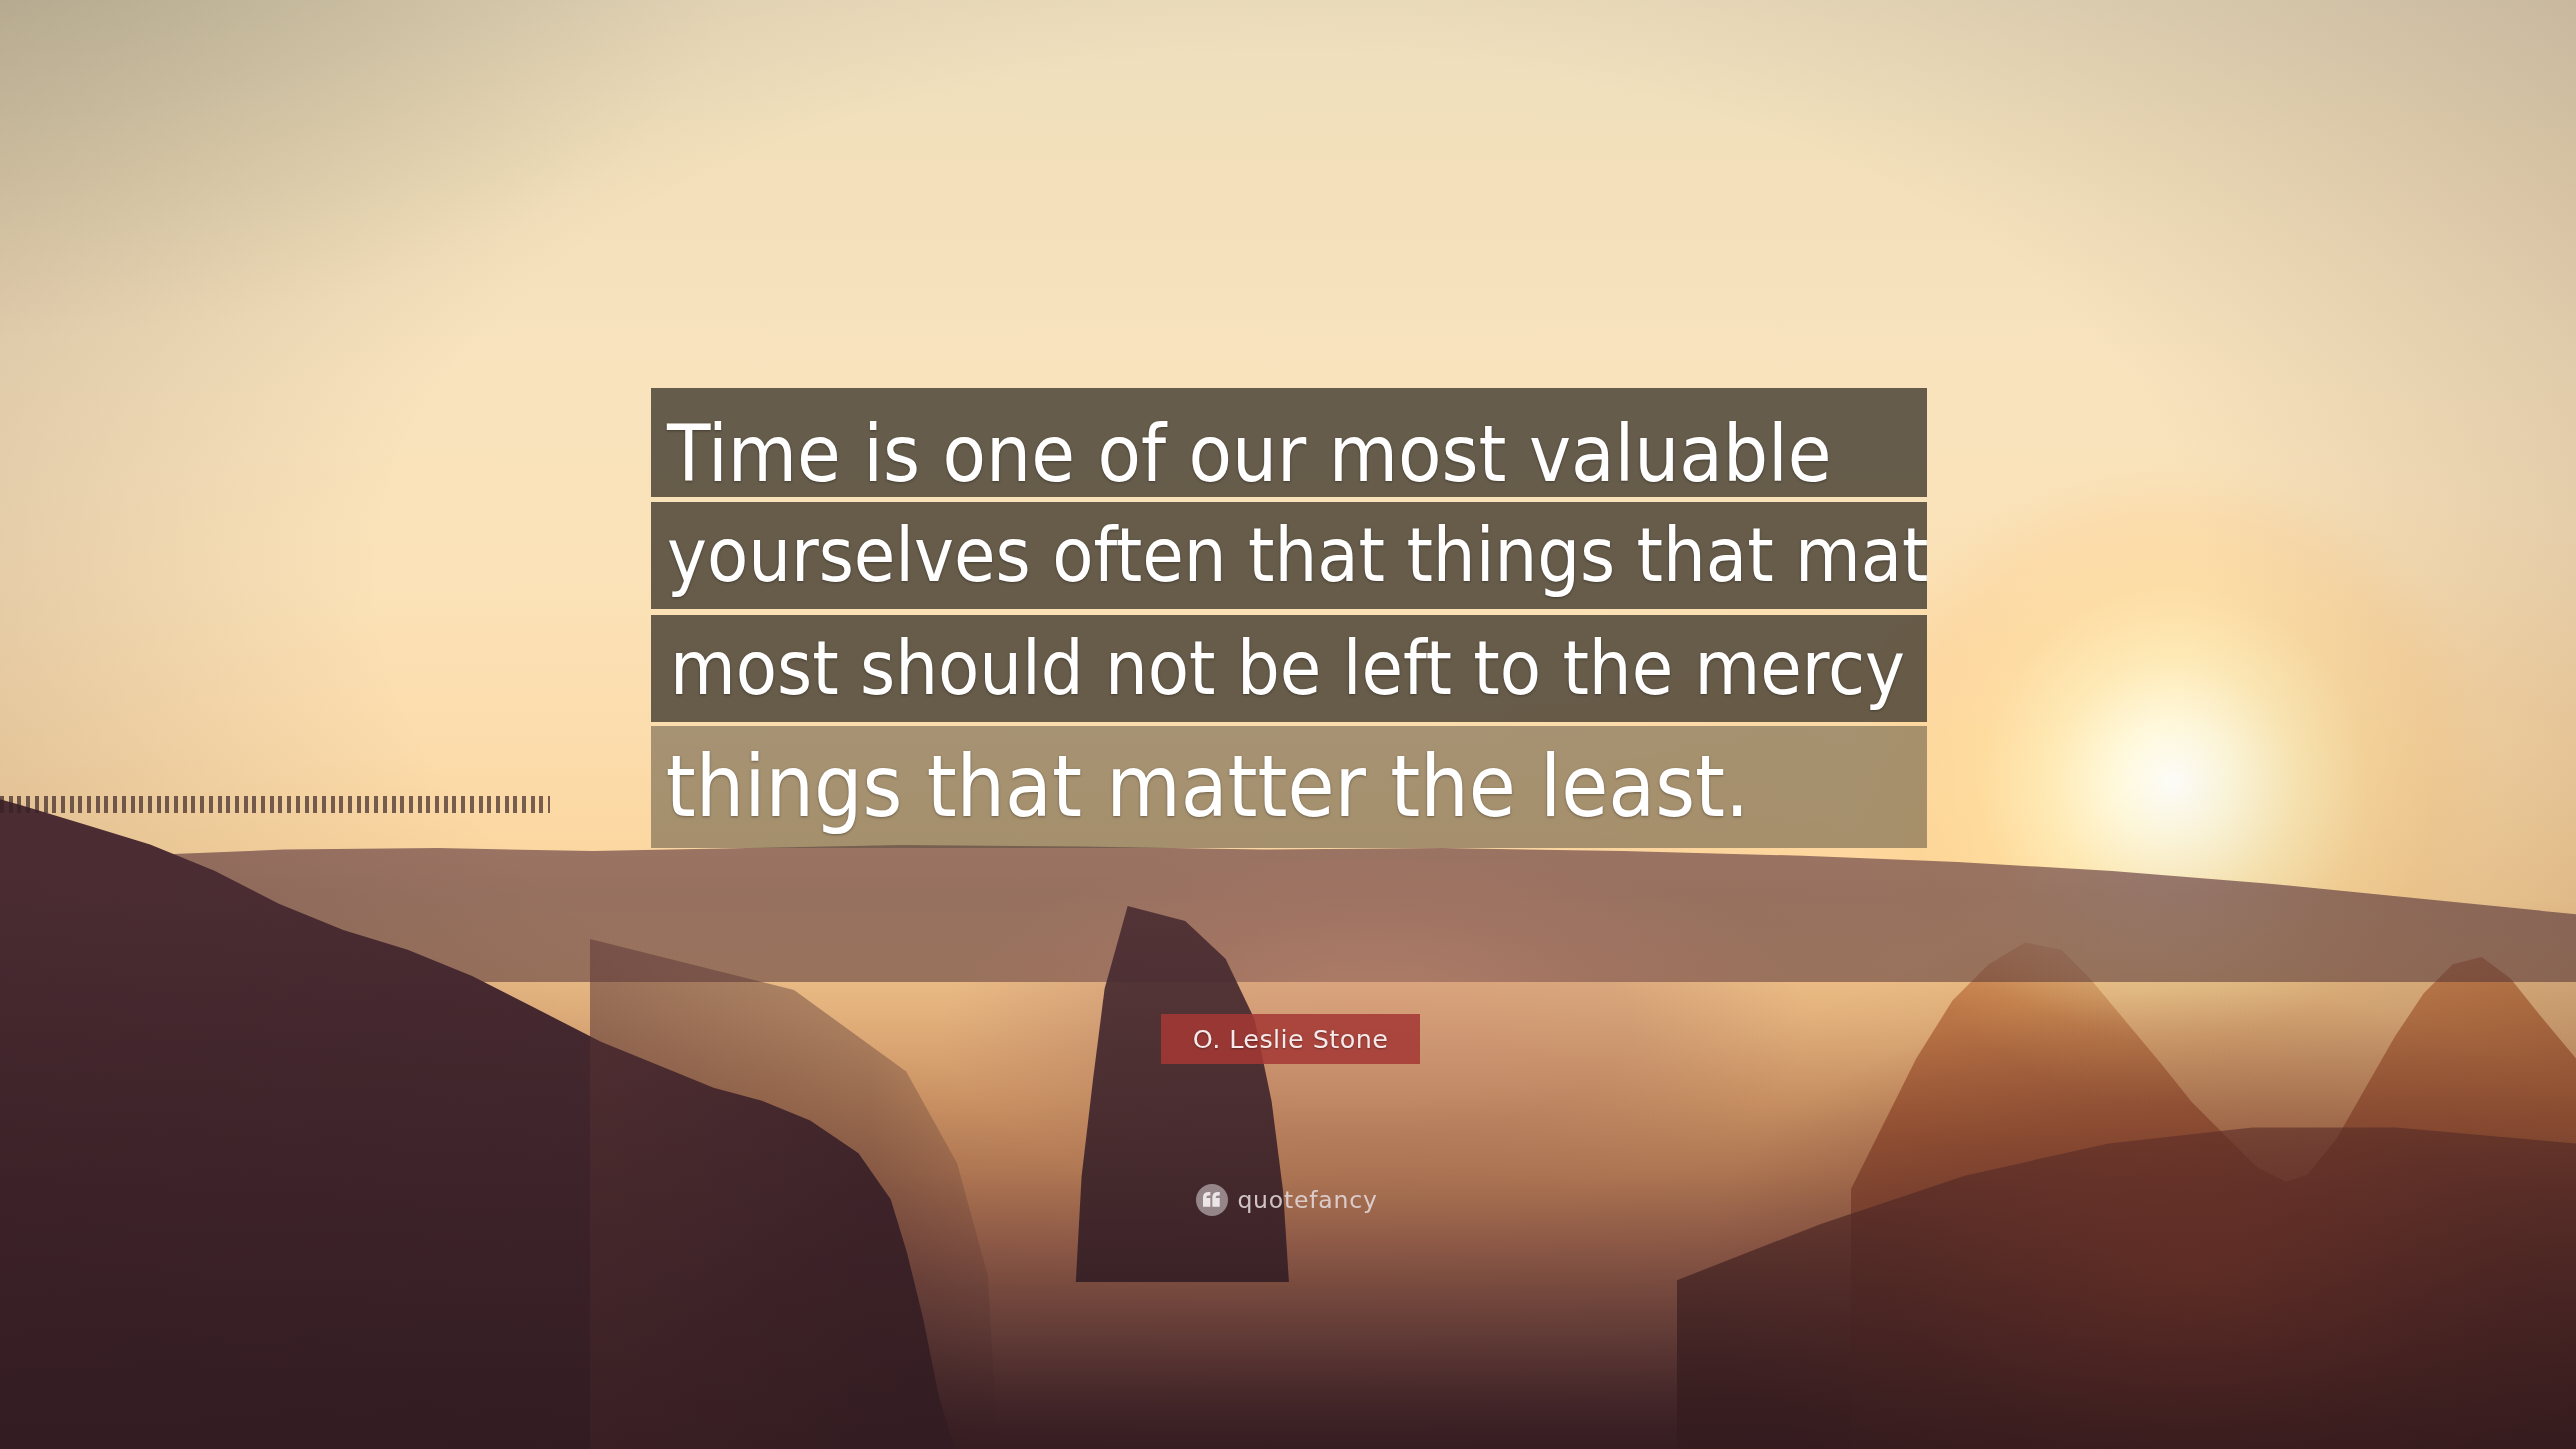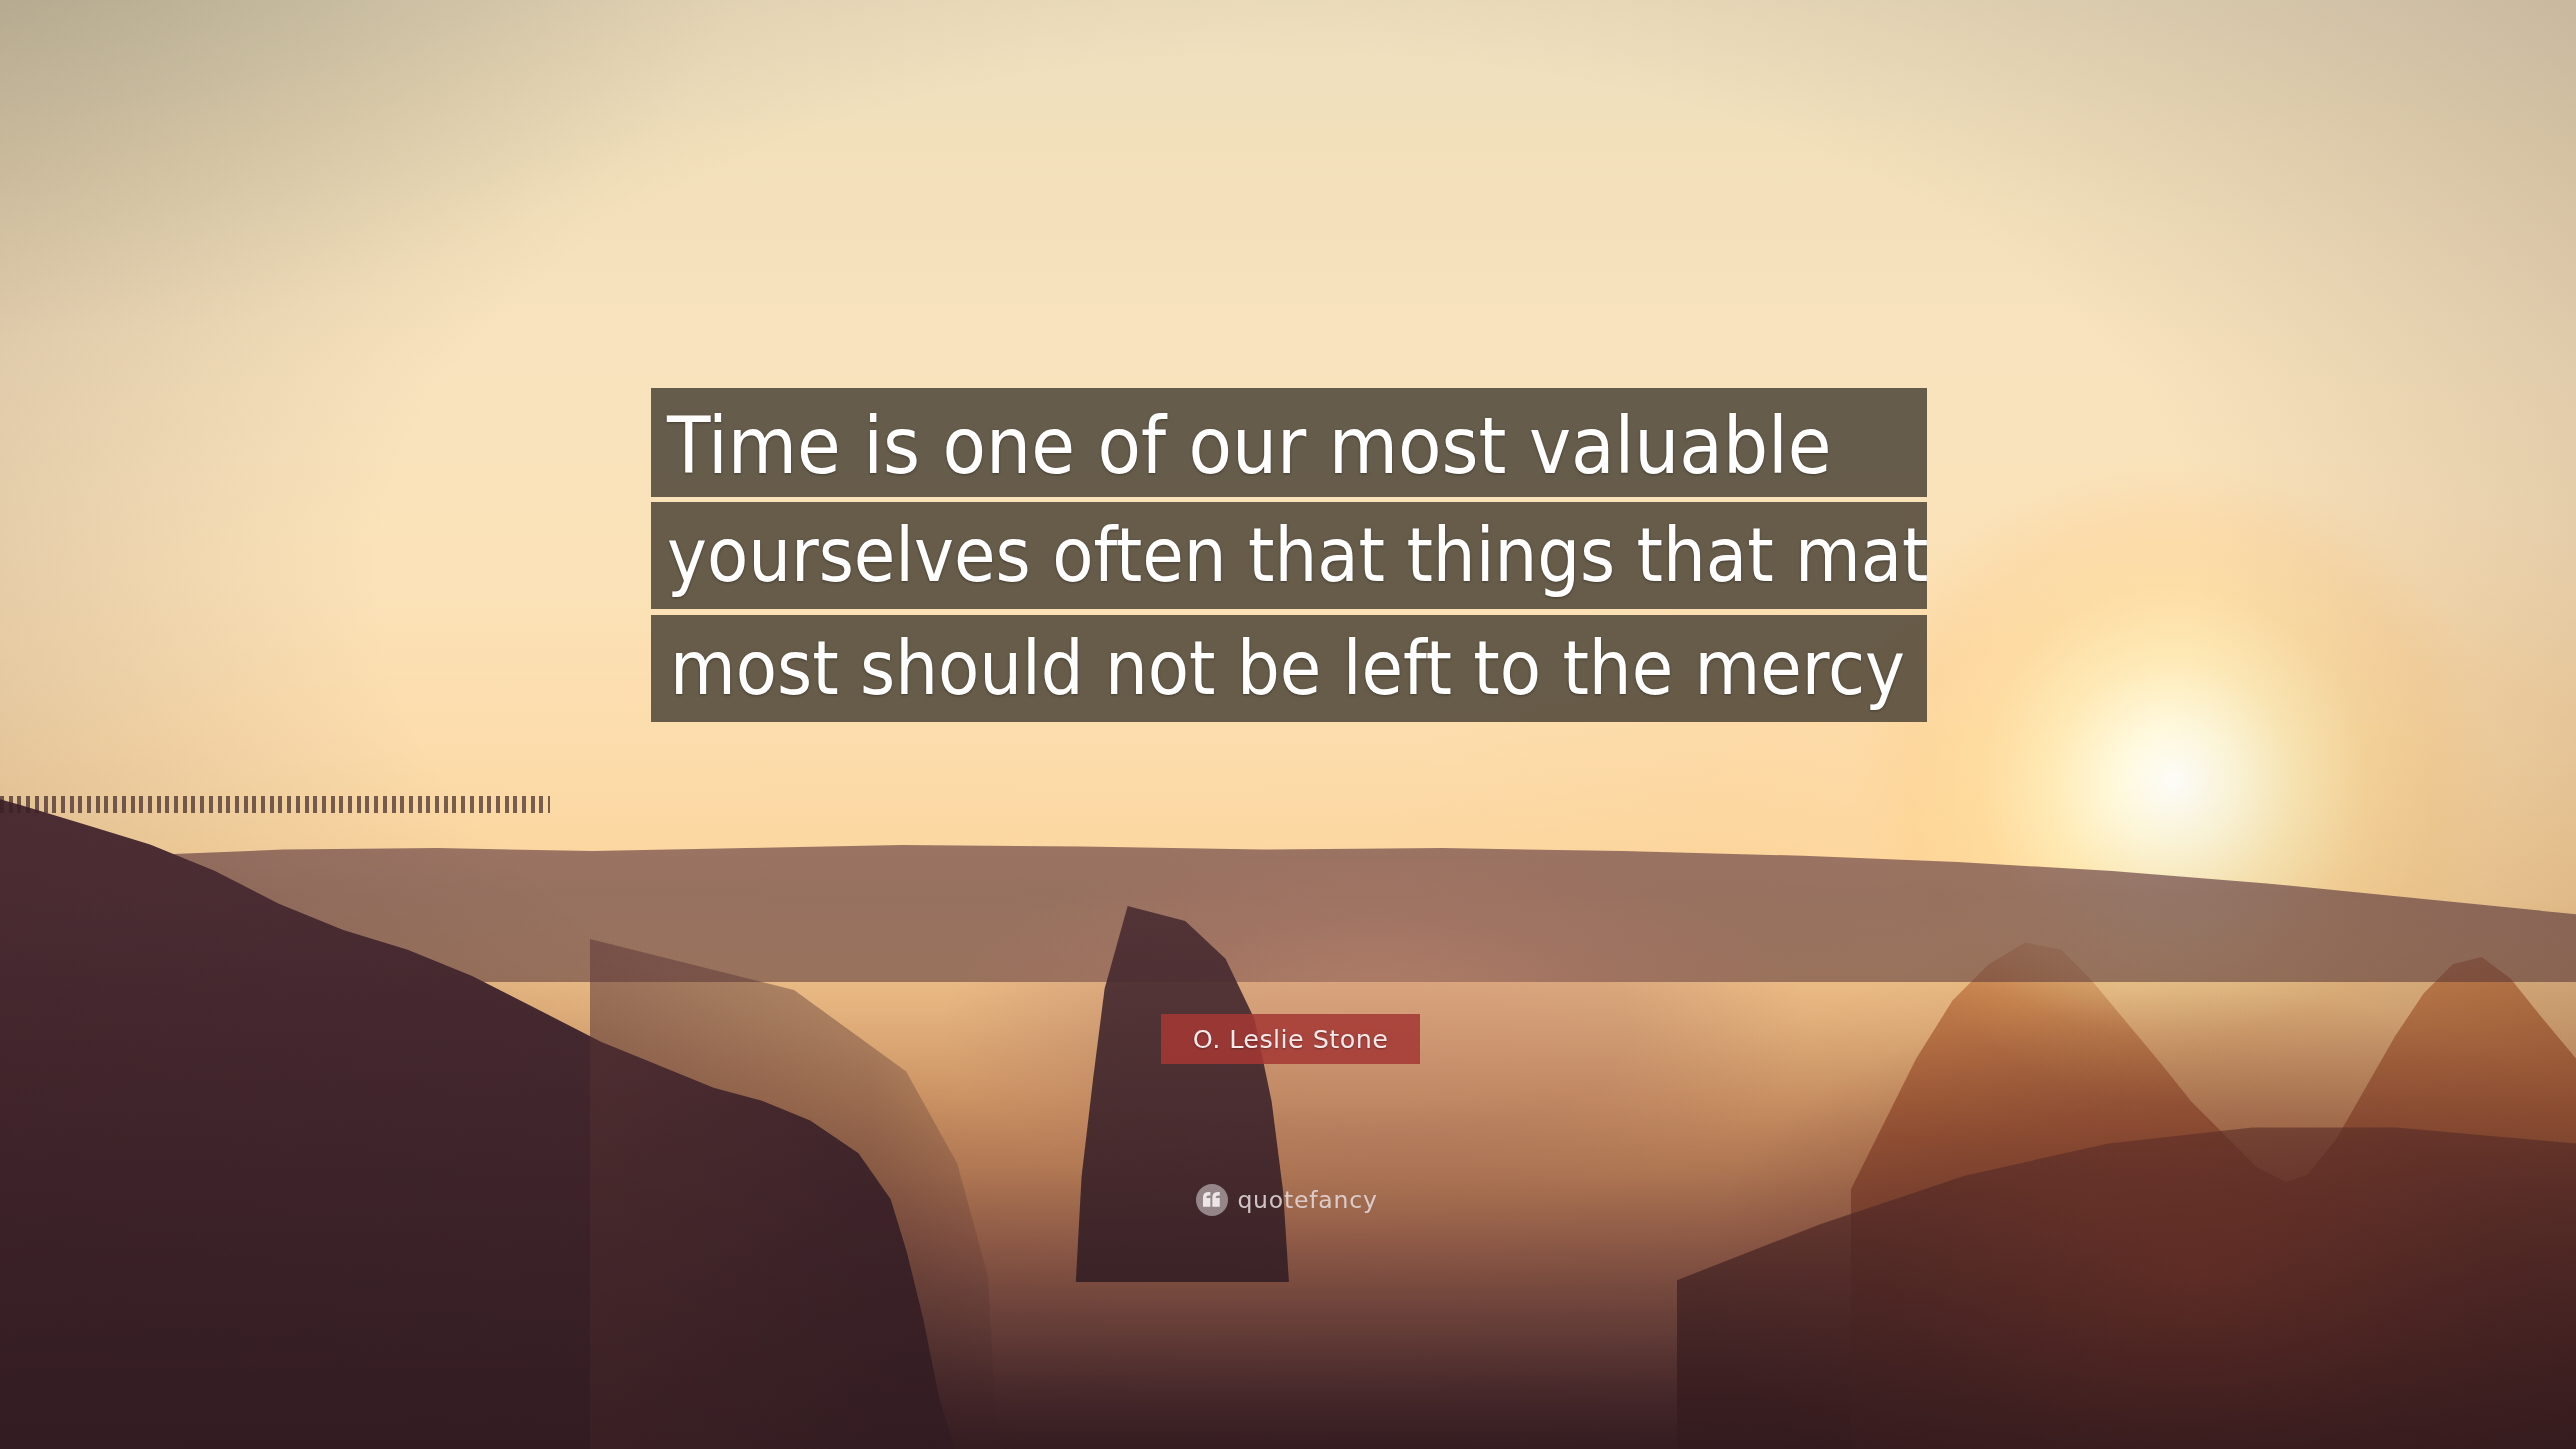--- a/index.html
+++ b/index.html
@@ -126,21 +126,21 @@
     text-shadow:0 1.3px 2.7px rgba(0,0,0,.35);
     overflow:hidden;
   }
   .qline > span{
     display:block;
     transform-origin:left center;
   }
   .qline-1,.qline-2,.qline-3,.qline-4{ background:rgba(78,70,56,.86); }
   .qline-5{ background:rgba(86,78,62,.52); }
 
-  .qline-1{height:109px;line-height:109px;font-size:79px;margin-bottom:5.4px;padding:4px 16px;}
+  .qline-1{height:109px;line-height:109px;font-size:79px;margin-bottom:5.4px;padding:12px 16px;}
   .qline-2{height:107px;line-height:107px;font-size:79px;margin-bottom:5.4px;padding:0 14.8px;}
   .qline-3{height:107px;line-height:107px;font-size:75px;margin-bottom:5.4px;padding:0 16px;}
   .qline-4{height:107px;line-height:107px;font-size:75px;margin-bottom:4px;padding:0 19px;}
   .qline-5{height:122px;line-height:122px;font-size:85px;padding:0 14.8px;}
 
   
   .s1{transform:scaleX(1.00);}
   .s2{transform:scaleX(1.00);}
   .s3{transform:scaleX(1.00);}
   .s4{transform:scaleX(1.00);}
@@ -208,20 +208,23 @@
   <div id="quote-block">
     <div class="qline qline-1">
         <span class="s1" style="transform: scaleX(1);">Time is one of our most valuable</span>
       </div>
     <div class="qline qline-3">
         <span class="s3" style="transform: scaleX(1);">yourselves often that things that matter</span>
       </div>
     <div class="qline qline-4">
         <span class="s4" style="transform: scaleX(1);">most should not be left to the mercy of</span>
       </div>
+    <div class="qline qline-5">
+        <span class="s5" style="transform: scaleX(1);">things that matter the least.</span>
+      </div>
   </div>
 
   <div id="author-badge">
     <span id="author-name">O. Leslie Stone</span>
   </div>
 
   <div id="logo">
     <span id="logo-mark">
       <svg width="17.4" height="14.8" viewBox="0 0 26 22" aria-hidden="true">
         <path d="M0 22 L0 8 Q0 0 9 0 L11 0 L11 5 L8 5 Q5 5 5 8 L5 9 L11 9 L11 22 Z" fill="#ece6e8"></path>

